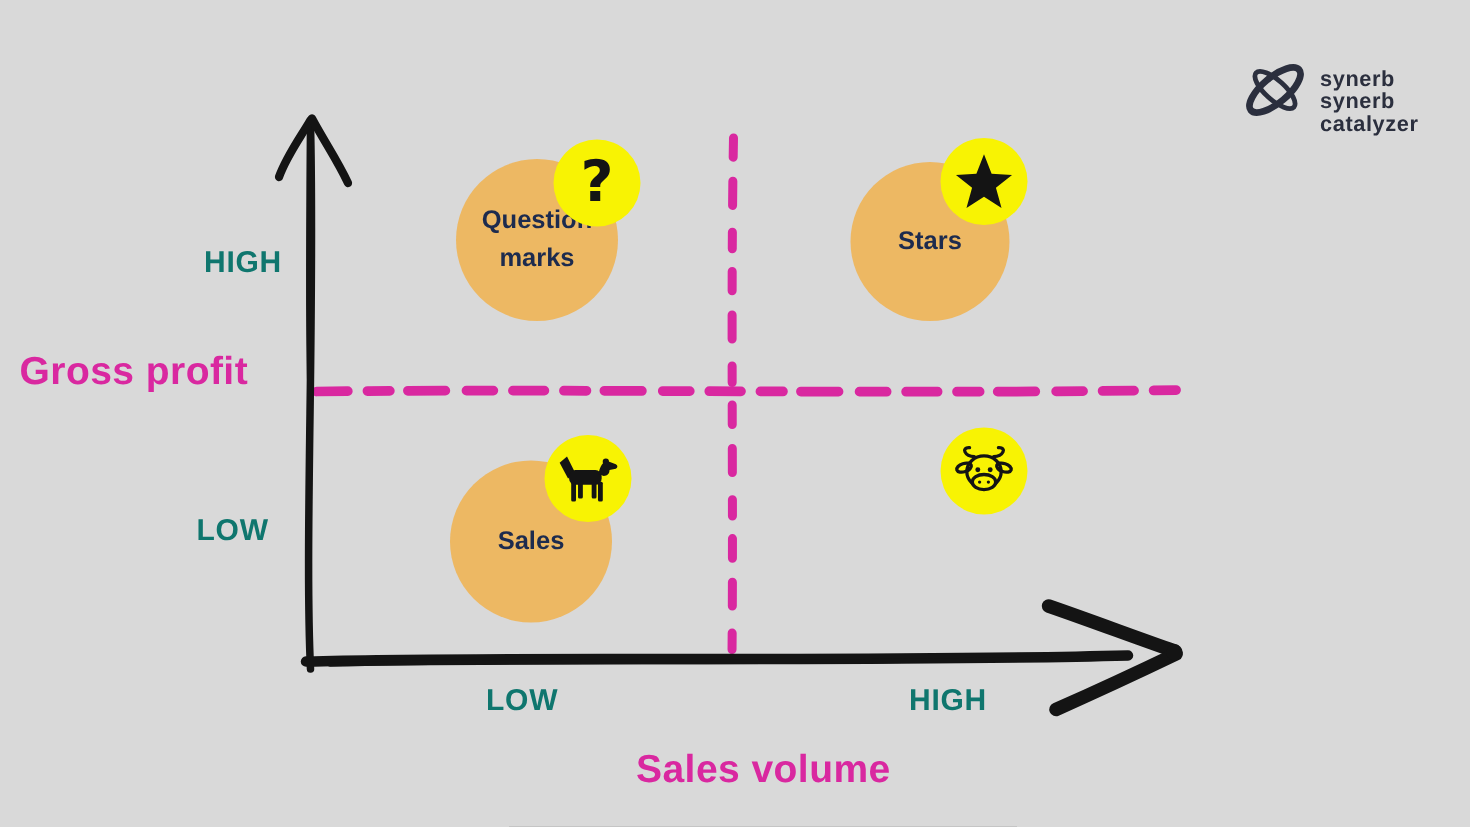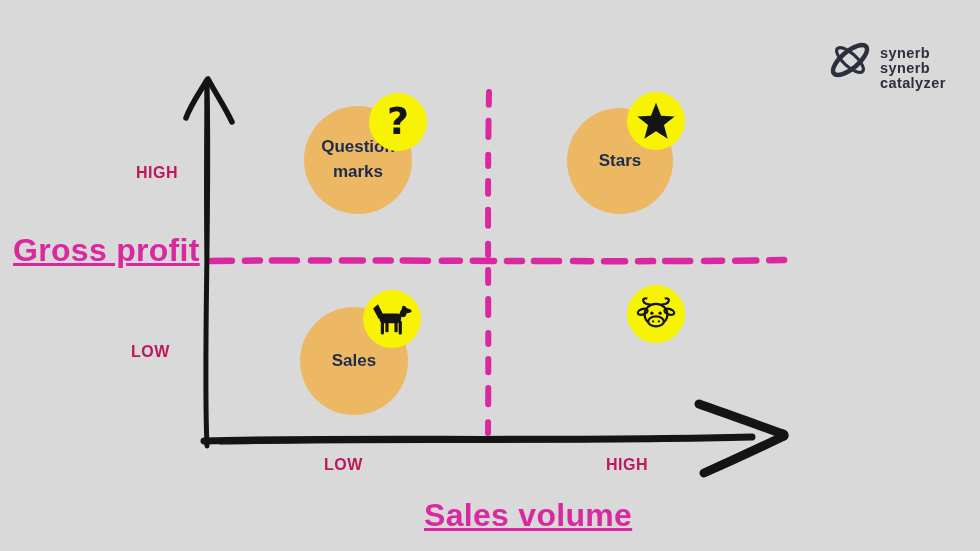--- a/index.html
+++ b/index.html
@@ -27,22 +27,22 @@
   .q-stars{left:567px;top:108px;width:106px;height:106px;}
   .b-stars{left:627px;top:92px;width:58px;height:58px;}
   .q-dogs{left:300px;top:307px;width:108px;height:108px;}
   .b-dogs{left:363px;top:290px;width:58px;height:58px;}
   .q-cows{left:559px;top:307px;width:106px;height:106px;}
   .b-cows{left:627px;top:285px;width:58px;height:58px;}
   .qmark-glyph{font-size:38px;font-weight:800;color:var(--ink);font-family:"DejaVu Sans",sans-serif;margin-top:-3px;}
 
   
   .lbl{position:absolute;z-index:4;white-space:nowrap;}
-  .hl-lbl{font-size:16px;font-weight:800;letter-spacing:.5px;color:#be185d;}
-  .pink-lbl{font-size:32px;font-weight:800;letter-spacing:.3px;color:var(--pink);text-decoration:underline;}
+  .hl-lbl{font-size:20px;font-weight:800;letter-spacing:.5px;color:#0f766e;}
+  .pink-lbl{font-size:26px;font-weight:800;letter-spacing:.3px;color:var(--pink);}
   .y-high{left:136px;top:164px;}
   .y-low{left:131px;top:343px;}
   .x-low{left:324px;top:456px;}
   .x-high{left:606px;top:456px;}
   .y-axis-title{left:13px;top:232px;}
   .x-axis-title{left:424px;top:497px;width:150px;text-align:right;}
 
   
   .logo{position:absolute;left:826px;top:38px;display:flex;align-items:flex-start;z-index:4;}
   .logo-icon{width:50px;height:46px;margin-right:4px;}

